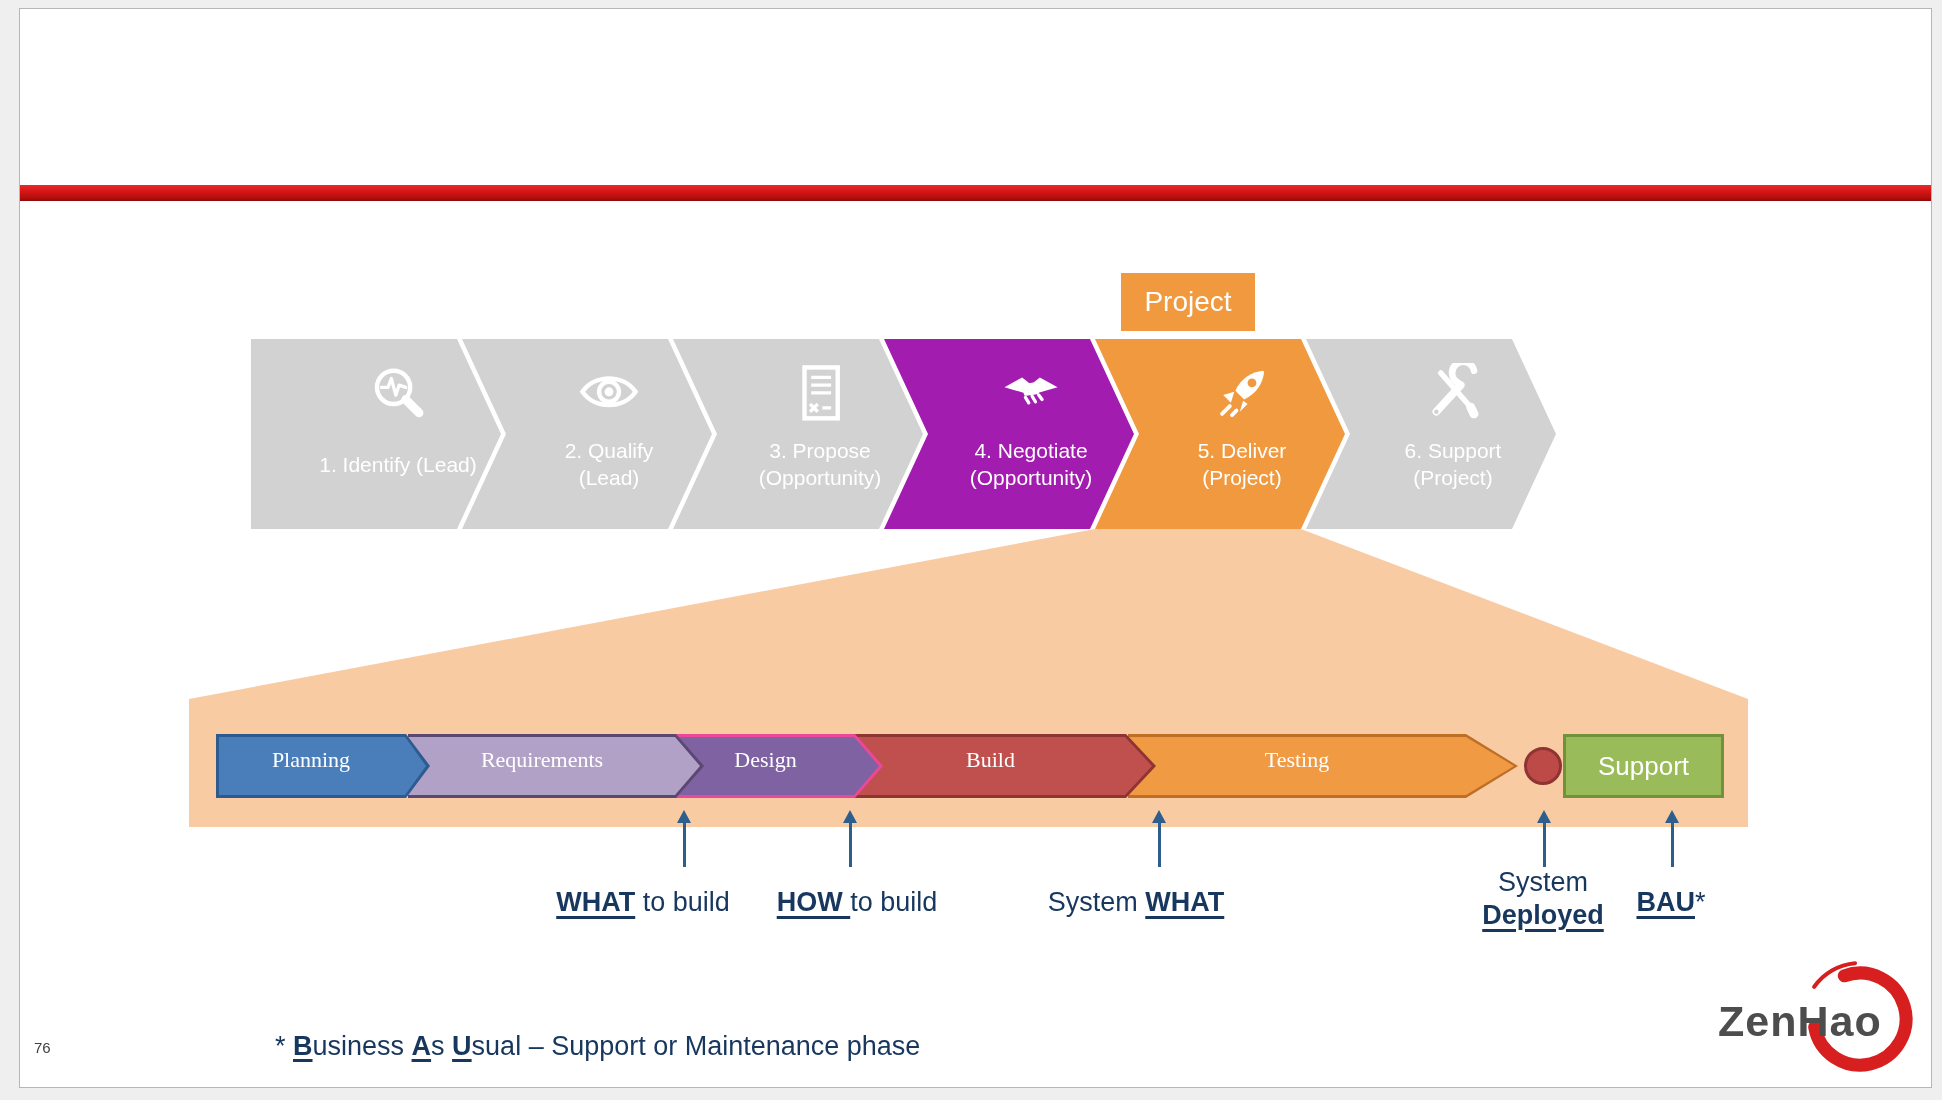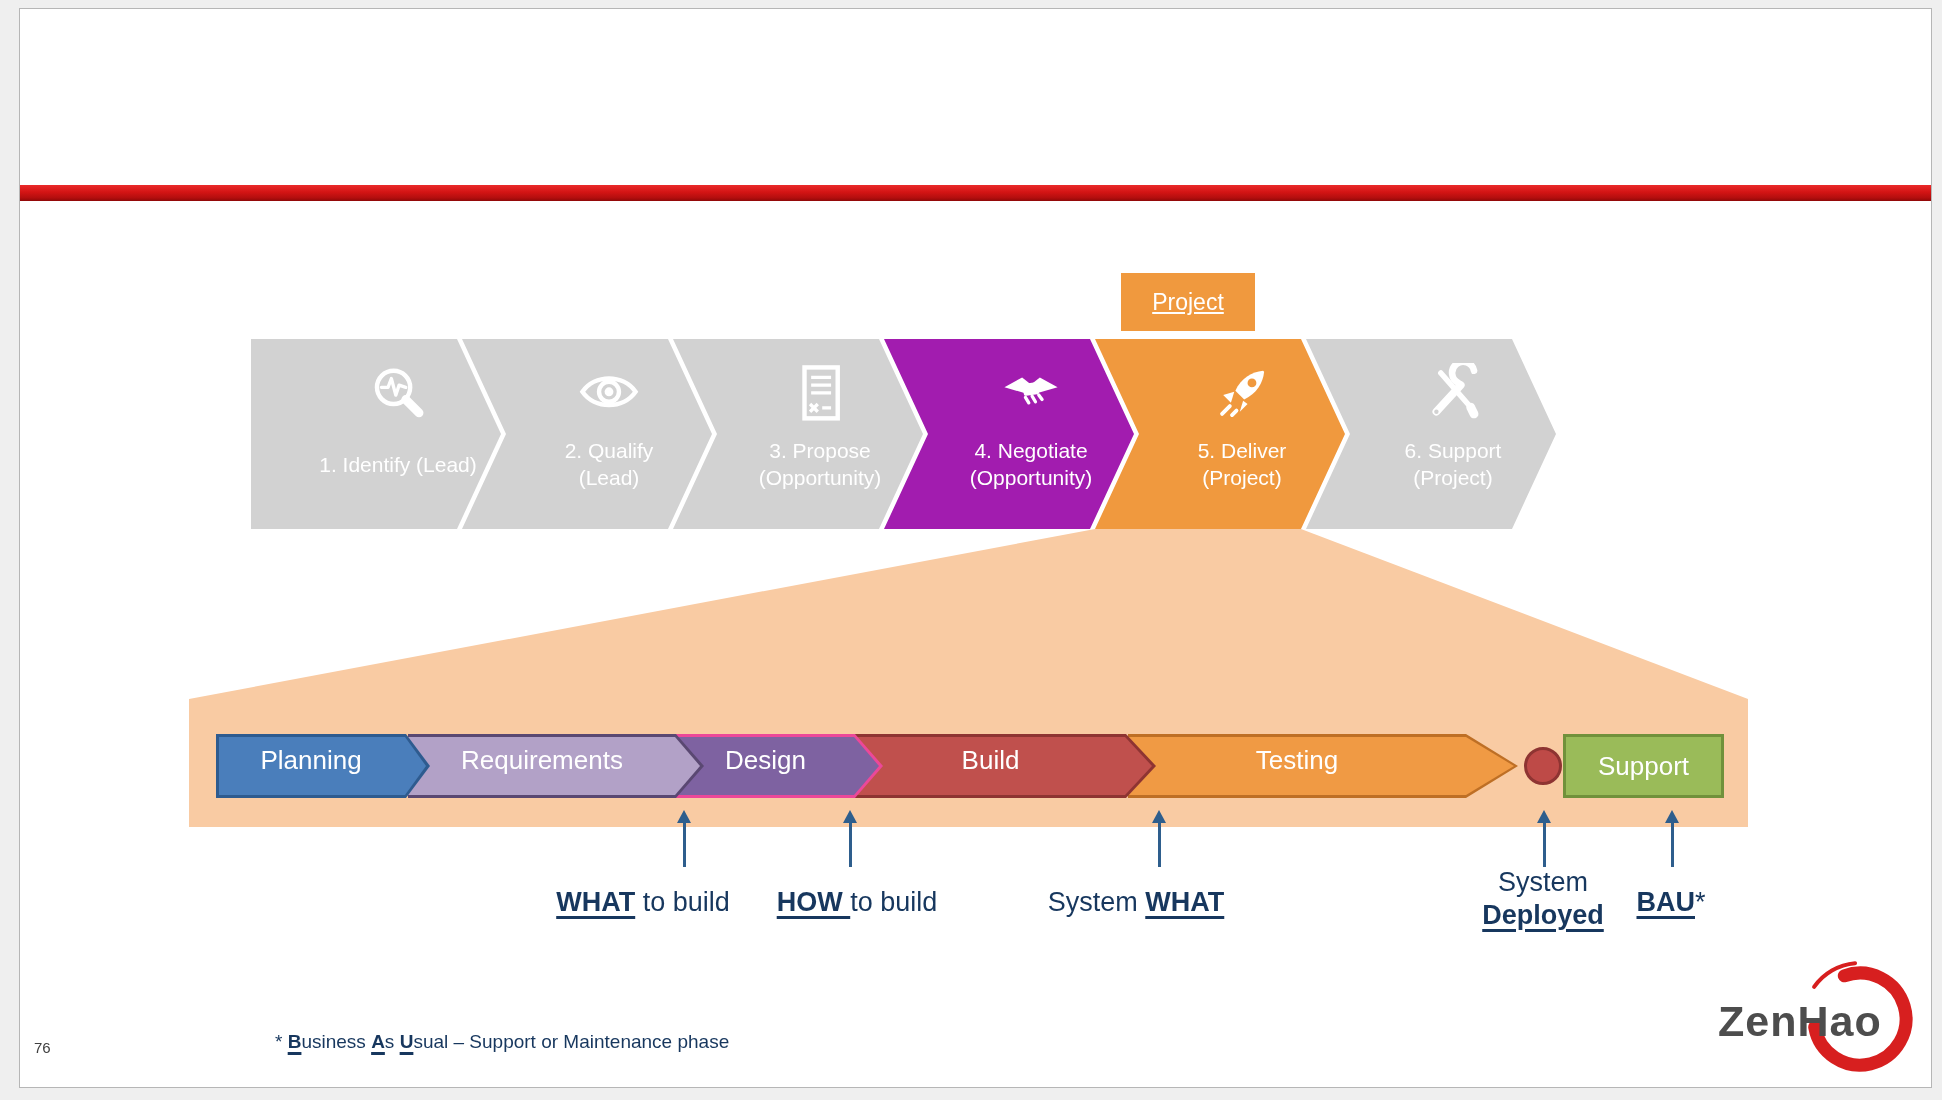--- a/index.html
+++ b/index.html
@@ -13,46 +13,46 @@
 
   
   .band{position:absolute;left:231px;top:330px;width:1320px;height:190px;}
   .stage{position:absolute;top:0;width:250px;height:190px;
     clip-path:polygon(0 0, calc(100% - 44px) 0, 100% 50%, calc(100% - 44px) 100%, 0 100%, 44px 50%);}
   .stage.first{clip-path:polygon(0 0, calc(100% - 44px) 0, 100% 50%, calc(100% - 44px) 100%, 0 100%);}
   .stage-icon{position:absolute;left:44px;right:0;top:24px;display:flex;justify-content:center;}
   .stage-text{position:absolute;left:44px;right:0;top:96px;height:58px;display:flex;flex-direction:column;justify-content:center;
     text-align:center;color:#fff;font-size:21px;line-height:27px;}
   .project-tag{position:absolute;left:1101px;top:264px;width:134px;height:58px;
-    display:flex;align-items:center;justify-content:center;color:#fff;font-size:23px;text-decoration:underline;}
+    display:flex;align-items:center;justify-content:center;color:#fff;font-size:28px;}
 
   
   .funnel{position:absolute;left:169px;top:520px;}
 
   
   .seg{position:absolute;top:725px;height:64px;
     clip-path:polygon(0 0, calc(100% - var(--tip)) 0, 100% 50%, calc(100% - var(--tip)) 100%, 0 100%);}
   .seg-in{position:absolute;top:3px;bottom:3px;left:0;right:4px;
     clip-path:polygon(0 0, calc(100% - var(--tip)) 0, 100% 50%, calc(100% - var(--tip)) 100%, 0 100%);}
   .seg-label{position:absolute;left:0;right:var(--tip);top:0;bottom:12px;z-index:3;
-    display:flex;align-items:center;justify-content:center;color:#fff;font-size:26px;}
+    display:flex;align-items:center;justify-content:center;color:#fff;font-size:22px;font-family:Liberation Serif, serif;}
   .milestone{position:absolute;left:1504px;top:738px;width:38px;height:38px;border-radius:50%;border:3px solid;}
   .support-box{position:absolute;left:1543px;top:725px;width:161px;height:64px;border:3px solid;
     display:flex;align-items:center;justify-content:center;color:#fff;font-size:26px;}
 
   
   .uarrow{position:absolute;top:814px;width:3px;height:44px;background:#2e5e8d;}
   .uarrow::before{content:"";position:absolute;top:-13px;left:-6px;width:0;height:0;
     border-left:7.5px solid transparent;border-right:7.5px solid transparent;border-bottom:13px solid #2e5e8d;}
   .ann{position:absolute;transform:translateX(-50%);font-size:27px;color:#17375e;white-space:nowrap;text-align:center;line-height:33px;}
   .ann .b{font-weight:700;text-decoration:underline;text-decoration-thickness:3px;text-underline-offset:5px;white-space:pre;}
 
   
   .pagenum{position:absolute;left:14px;top:1030px;font-size:15px;color:#404040;}
-  .footnote{position:absolute;left:255px;top:1022px;font-size:19px;color:#17375e;white-space:nowrap;}
+  .footnote{position:absolute;left:255px;top:1022px;font-size:27px;color:#17375e;white-space:nowrap;}
   .footnote .b{font-weight:700;text-decoration:underline;text-decoration-thickness:2.5px;text-underline-offset:4px;}
 
   
   .logo{position:absolute;left:1690px;top:952px;width:225px;height:120px;}
   .logo-text{position:absolute;left:8px;top:36px;font-size:43px;font-weight:600;color:#4d4d4d;letter-spacing:1px;z-index:2;}
   .logo svg{position:absolute;left:0;top:0;}
 </style>
 </head>
 <body>
 

